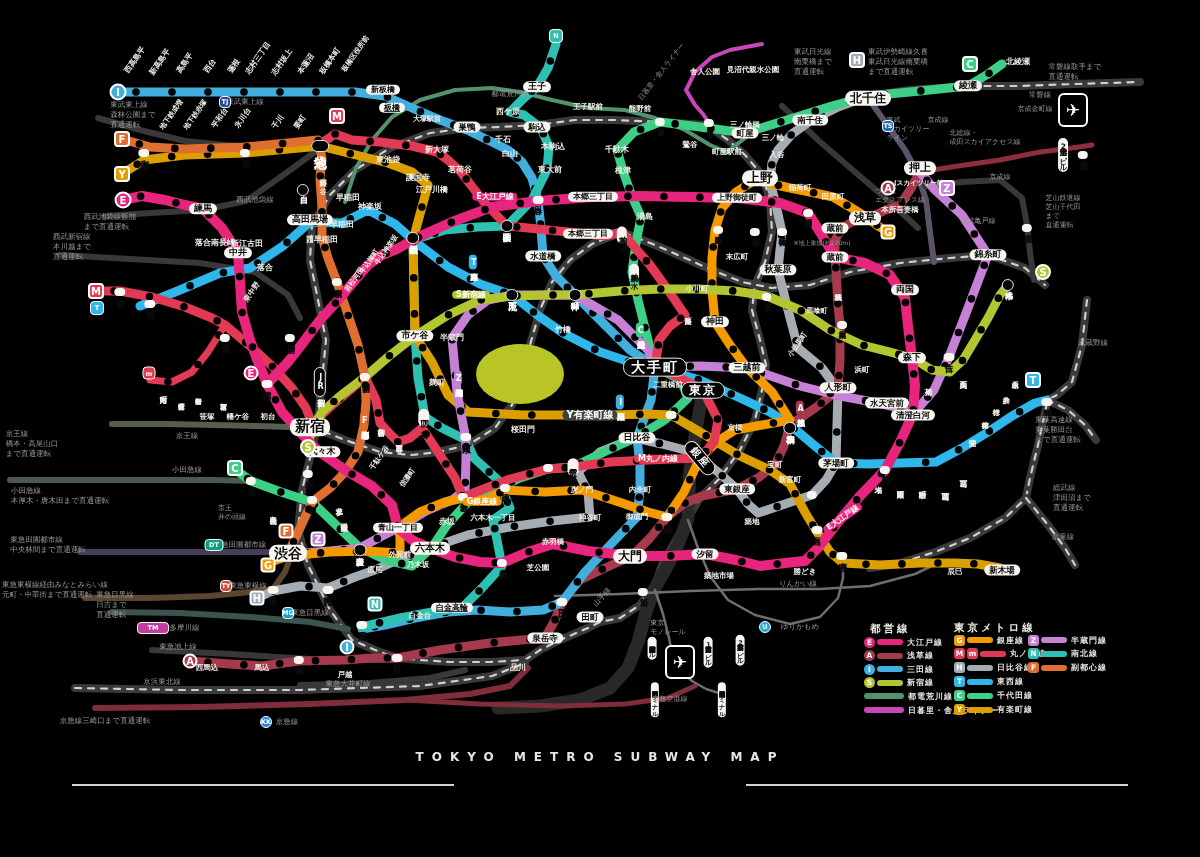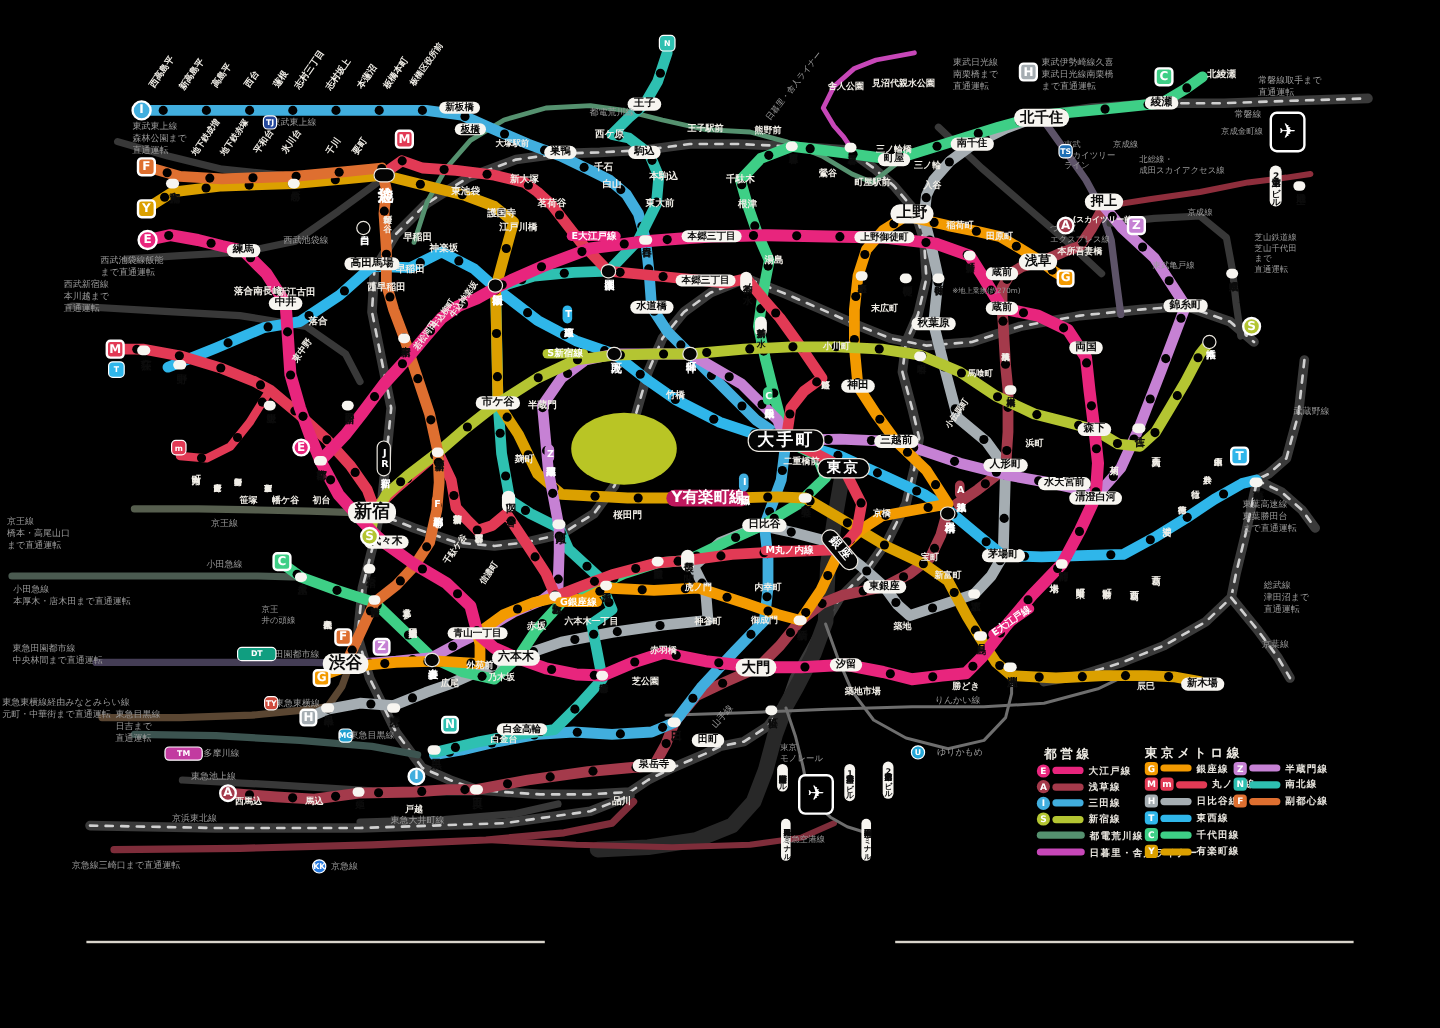--- a/index.html
+++ b/index.html
@@ -711,42 +711,42 @@
       <div class="lb k-tv" style="left: 972px; top: 433px; font-size: 7.5px; transform: translate(-50%, -50%);">浦安</div>
       <div class="lb k-tv" style="left: 984px; top: 416px; font-size: 7px; transform: translate(-50%, -50%);">南行徳</div>
       <div class="lb k-tv" style="left: 995px; top: 403px; font-size: 7px; transform: translate(-50%, -50%);">行徳</div>
       <div class="lb k-tv" style="left: 1005px; top: 391px; font-size: 7px; transform: translate(-50%, -50%);">妙典</div>
       <div class="lb k-tv" style="left: 1014px; top: 376px; font-size: 7px; transform: translate(-50%, -50%);">原木中山</div>
       <div class="lb k-pv" style="left: 1047px; top: 402px; font-size: 9px; transform: translate(-50%, -50%);">西船橋</div>
       <div class="lb k-pv" style="left: 328px; top: 590px; font-size: 8.5px; transform: translate(-50%, -50%);">恵比寿</div>
       <div class="lb k-pv" style="left: 273px; top: 590px; font-size: 8.5px; transform: translate(-50%, -50%);">中目黒</div>
       <div class="lb k-pv" style="left: 362px; top: 625px; font-size: 9px; transform: translate(-50%, -50%);">目黒</div>
       <div class="lb k-t" style="left: 420px; top: 616px; font-size: 7.5px; transform: translate(-50%, -50%);">白金台</div>
-      <div class="lb k-ph" style="left: 435px; top: 608px; font-size: 8px; transform: translate(-50%, -50%);">白金高輪</div>
+      <div class="lb k-ph" style="left: 452px; top: 608px; font-size: 8px; transform: translate(-50%, -50%); text-decoration: underline;">白金高輪</div>
       <div class="lb k-pv" style="left: 397px; top: 658px; font-size: 8.5px; transform: translate(-50%, -50%);">五反田</div>
       <div class="lb k-t" style="left: 345px; top: 675px; font-size: 7.5px; transform: translate(-50%, -50%);">戸越</div>
       <div class="lb k-pv" style="left: 299px; top: 660px; font-size: 8px; transform: translate(-50%, -50%);">中延</div>
       <div class="lb k-t" style="left: 262px; top: 668px; font-size: 7.5px; transform: translate(-50%, -50%);">馬込</div>
       <div class="lb k-t" style="left: 207px; top: 668px; font-size: 7.5px; transform: translate(-50%, -50%);">西馬込</div>
       <div class="lb k-ph" style="left: 288px; top: 553px; font-size: 14px; transform: translate(-50%, -50%);">渋谷</div>
       <div class="lb k-pv" style="left: 1027px; top: 228px; font-size: 8px; transform: translate(-50%, -50%);">京成八幡</div>
       <div class="lb k-dv" style="left: 1008px; top: 285px; font-size: 8px; transform: translate(-50%, -50%);">本八幡</div>
       <div class="lb k-t" style="left: 705px; top: 72px; font-size: 7.5px; transform: translate(-50%, -50%);">舎人公園</div>
       <div class="lb k-t" style="left: 753px; top: 70px; font-size: 7.5px; transform: translate(-50%, -50%);">見沼代親水公園</div>
       <div class="lb k-pv" style="left: 1063px; top: 155px; font-size: 7.5px; transform: translate(-50%, -50%);">空港第2ビル</div>
       <div class="lb k-pv" style="left: 1083px; top: 155px; font-size: 8px; transform: translate(-50%, -50%);">成田空港</div>
       <div class="lb k-pv" style="left: 652px; top: 648px; font-size: 6.5px; transform: translate(-50%, -50%);">羽田空港国際線ビル</div>
       <div class="lb k-pv" style="left: 708px; top: 652px; font-size: 6.5px; transform: translate(-50%, -50%);">羽田空港第1ビル</div>
       <div class="lb k-pv" style="left: 740px; top: 650px; font-size: 6.5px; transform: translate(-50%, -50%);">羽田空港第2ビル</div>
       <div class="lb k-pv" style="left: 655px; top: 700px; font-size: 6px; transform: translate(-50%, -50%);">羽田空港国際線ターミナル</div>
       <div class="lb k-pv" style="left: 722px; top: 700px; font-size: 6px; transform: translate(-50%, -50%);">羽田空港国内線ターミナル</div>
       <div class="lb k-t" style="left: 523px; top: 430px; font-size: 8px; transform: translate(-50%, -50%);">桜田門</div>
       <div class="lb k-ll" style="left: 495px; top: 197px; font-size: 8px; transform: translate(-50%, -50%); background: rgb(232, 37, 125);">E大江戸線</div>
       <div class="lb k-ll" style="left: 843px; top: 518px; font-size: 8px; transform: translate(-50%, -50%) rotate(-35deg); background: rgb(232, 37, 125);">E大江戸線</div>
-      <div class="lb k-ll" style="left: 590px; top: 415px; font-size: 13px; transform: translate(-50%, -50%); background: #be185d;">Y有楽町線</div>
+      <div class="lb k-ll" style="left: 590px; top: 415px; font-size: 10px; transform: translate(-50%, -50%); background: #404040;">Y有楽町線</div>
       <div class="lb k-ll" style="left: 658px; top: 459px; font-size: 8px; transform: translate(-50%, -50%); background: rgb(226, 58, 85);">M丸ノ内線</div>
       <div class="lb k-llv" style="left: 620px; top: 402px; font-size: 8px; transform: translate(-50%, -50%); background: rgb(65, 174, 222);">I三田線</div>
       <div class="lb k-llv" style="left: 640px; top: 330px; font-size: 8px; transform: translate(-50%, -50%); background: rgb(62, 207, 134);">C千代田線</div>
       <div class="lb k-llv" style="left: 458px; top: 378px; font-size: 8px; transform: translate(-50%, -50%); background: rgb(198, 129, 212);">Z半蔵門線</div>
       <div class="lb k-ll" style="left: 482px; top: 502px; font-size: 8px; transform: translate(-50%, -50%); background: rgb(243, 154, 0);">G銀座線</div>
       <div class="lb k-ll" style="left: 471px; top: 295px; font-size: 8px; transform: translate(-50%, -50%); background: rgb(180, 197, 50);">S新宿線</div>
       <div class="lb k-llv" style="left: 473px; top: 262px; font-size: 8px; transform: translate(-50%, -50%); background: rgb(47, 182, 234);">T東西線</div>
       <div class="lb k-llv" style="left: 364px; top: 420px; font-size: 8px; transform: translate(-50%, -50%); background: rgb(222, 111, 48);">F副都心線</div>
       <div class="lb k-llv" style="left: 800px; top: 408px; font-size: 8px; transform: translate(-50%, -50%); background: rgb(164, 58, 75);">A浅草線</div>
       <div class="lb k-g" style="left: 133px; top: 115px; font-size: 7.5px; transform: translate(-50%, -50%);">東武東上線
@@ -844,21 +844,21 @@
       <div class="bdg" style="left: 97px; top: 308px; width: 14px; height: 14px; background: rgb(47, 182, 234); font-size: 6.5px; border-radius: 4px; border-width: 1px;">T</div>
       <div class="bdg" style="left: 556px; top: 36px; width: 14px; height: 14px; background: rgb(46, 192, 177); font-size: 6.5px; border-radius: 4px; border-width: 1px;">N</div>
       <div class="bdg" style="left: 857px; top: 60px; width: 16px; height: 16px; background: rgb(165, 173, 178); font-size: 10px; border-radius: 4px;">H</div>
       <div class="bdg" style="left: 970px; top: 64px; width: 16px; height: 16px; background: rgb(62, 207, 134); font-size: 10px; border-radius: 4px;">C</div>
       <div class="bdg" style="left: 947px; top: 188px; width: 16px; height: 16px; background: rgb(198, 129, 212); font-size: 10px; border-radius: 4px;">Z</div>
       <div class="bdg" style="left: 888px; top: 188px; width: 15px; height: 15px; background: rgb(164, 58, 75); font-size: 10px; border-radius: 50%;">A</div>
       <div class="bdg" style="left: 888px; top: 232px; width: 15px; height: 15px; background: rgb(243, 154, 0); font-size: 10px; border-radius: 4px;">G</div>
       <div class="bdg" style="left: 1033px; top: 380px; width: 16px; height: 16px; background: rgb(47, 182, 234); font-size: 10px; border-radius: 4px;">T</div>
       <div class="bdg" style="left: 1043px; top: 272px; width: 16px; height: 16px; background: rgb(180, 197, 50); font-size: 10px; border-radius: 50%;">S</div>
       <div class="bdg" style="left: 225px; top: 102px; width: 12px; height: 12px; background: rgb(38, 73, 157); font-size: 6.5px; border-radius: 4px; border-width: 1px;">TJ</div>
-      <div class="bdg" style="left: 214px; top: 545px; width: 33px; height: 12px; background: rgb(16, 158, 128); font-size: 6.5px; border-radius: 4px; border-width: 1px;">DT</div>
+      <div class="bdg" style="left: 214px; top: 545px; width: 19px; height: 12px; background: rgb(16, 158, 128); font-size: 6.5px; border-radius: 4px; border-width: 1px;">DT</div>
       <div class="bdg" style="left: 226px; top: 586px; width: 12px; height: 12px; background: rgb(208, 74, 60); font-size: 6.5px; border-radius: 4px; border-width: 1px;">TY</div>
       <div class="bdg" style="left: 288px; top: 613px; width: 12px; height: 12px; background: rgb(31, 159, 208); font-size: 6.5px; border-radius: 4px; border-width: 1px;">MG</div>
       <div class="bdg" style="left: 153px; top: 628px; width: 32px; height: 12px; background: rgb(194, 59, 160); font-size: 6.5px; border-radius: 4px; border-width: 1px;">TM</div>
       <div class="bdg" style="left: 266px; top: 722px; width: 12px; height: 12px; background: rgb(42, 125, 225); font-size: 6.5px; border-radius: 50%; border-width: 1px;">KK</div>
       <div class="bdg" style="left: 765px; top: 627px; width: 12px; height: 12px; background: rgb(38, 168, 216); font-size: 6.5px; border-radius: 50%; border-width: 1px;">U</div>
       <div class="bdg" style="left: 888px; top: 126px; width: 12px; height: 12px; background: rgb(31, 111, 181); font-size: 6.5px; border-radius: 4px; border-width: 1px;">TS</div>
       <div class="plane" style="left: 1073px; top: 110px;">✈</div>
       <div class="plane" style="left: 680px; top: 662px;">✈</div>
     </div>
 
@@ -935,16 +935,17 @@
         <span class="lg-name">南北線</span>
       </div>
       <div class="lg-row" style="left: 170px; top: 49.8px;">
         <span class="lg-badge" style="background: rgb(222, 111, 48);">F</span>
         <span class="lg-bar" style="background: rgb(222, 111, 48); width: 26px;"></span>
         <span class="lg-name">副都心線</span>
       </div>
     </div>
 
   <div id="title-block">
+    <div id="title-en">TOKYO METRO SUBWAY MAP</div>
   </div>
   <div class="title-line" id="title-line-left"></div>
   <div class="title-line" id="title-line-right"></div>
 </div>
 
 </body></html>

